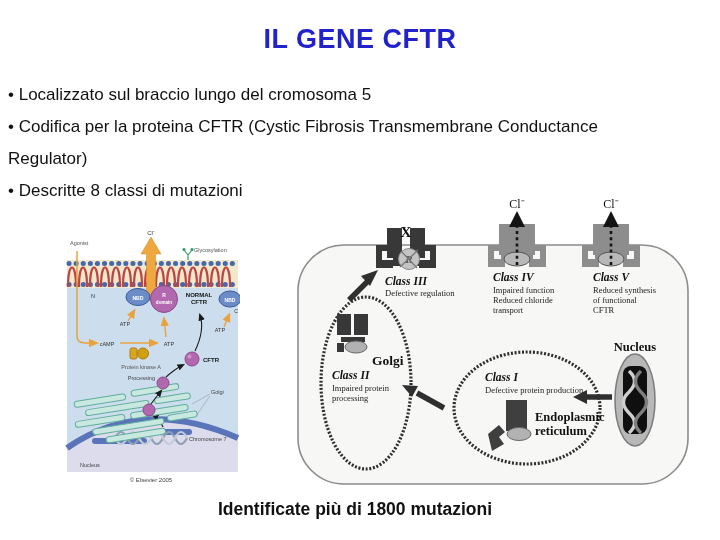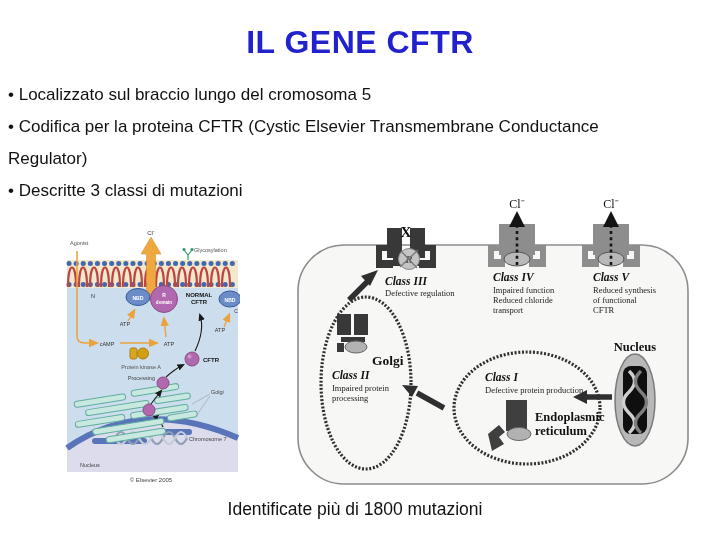--- a/index.html
+++ b/index.html
@@ -1,37 +1,37 @@
 <!DOCTYPE html>
 <html><head>
 <meta charset="utf-8">
 <style>
   html,body{margin:0;padding:0;background:#888;}
   #slide{position:relative;width:720px;height:540px;background:#ffffff;overflow:hidden;
          font-family:"Liberation Sans",sans-serif;}
   #title{position:absolute;top:24px;left:0;width:720px;text-align:center;margin:0;
-         font-size:32px;font-weight:bold;letter-spacing:.5px;color:#2222cc;}
+         font-size:27px;font-weight:bold;letter-spacing:.5px;color:#2222cc;}
   #bullets{position:absolute;top:79px;left:8px;width:652px;font-size:17px;line-height:32px;color:#111;}
   #caption{position:absolute;top:499px;left:0;width:710px;text-align:center;
-           font-size:17.5px;font-weight:normal;color:#111;}
+           font-size:17.5px;font-weight:bold;color:#111;}
   svg text{font-family:"Liberation Sans",sans-serif;}
   svg.serif text{font-family:"Liberation Serif",serif;}
   .fig{position:absolute;}
 </style>
 </head>
 <body>
 
 <div id="slide">
 
   <h1 id="title">IL GENE CFTR</h1>
 
   <div id="bullets">
     <div>•  Localizzato sul braccio lungo del cromosoma 5</div>
-    <div>•  Codifica per la proteina CFTR (Cystic Elsevier Transmembrane Conductance Regulator)</div>
-    <div>• Descritte 3 classi di mutazioni</div>
+    <div>•  Codifica per la proteina CFTR (Cystic Fibrosis Transmembrane Conductance Regulator)</div>
+    <div>• Descritte 8 classi di mutazioni</div>
   </div>
 
   <svg class="fig" style="left:62px;top:226px;" width="178" height="260" viewBox="0 0 178 260">
     <defs>
       <marker id="oh" markerWidth="7" markerHeight="6" refX="5" refY="3" orient="auto">
           <path d="M0,0 L7,3 L0,6 Z" fill="#e8a33d"></path>
         </marker>
       <marker id="bh" markerWidth="7" markerHeight="6" refX="5" refY="3" orient="auto">
           <path d="M0,0 L7,3 L0,6 Z" fill="#1a1a1a"></path>
         </marker>

